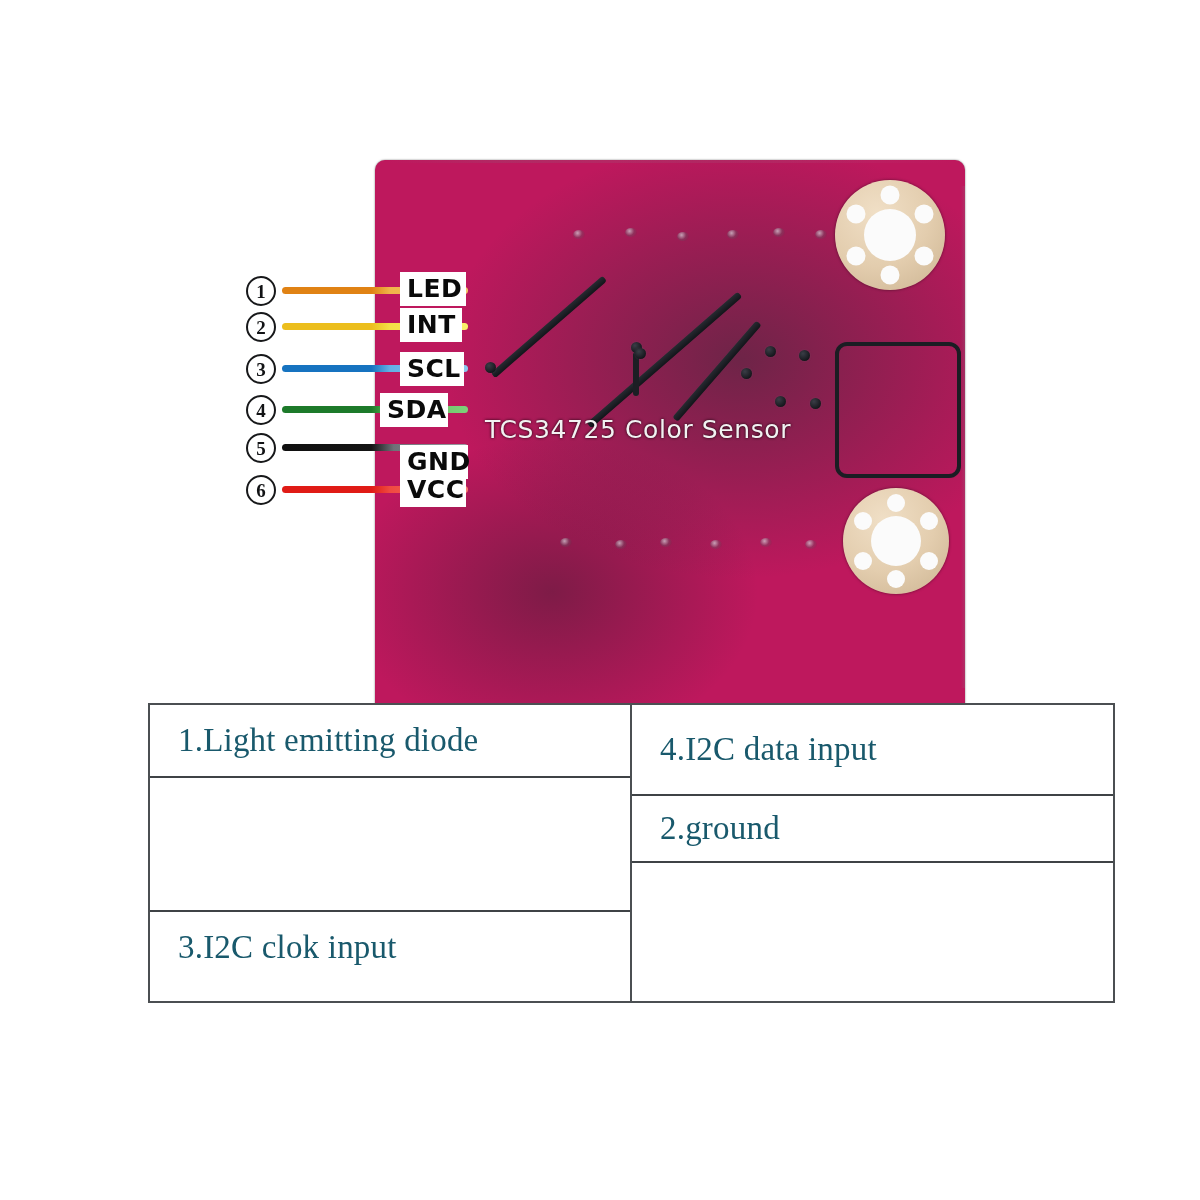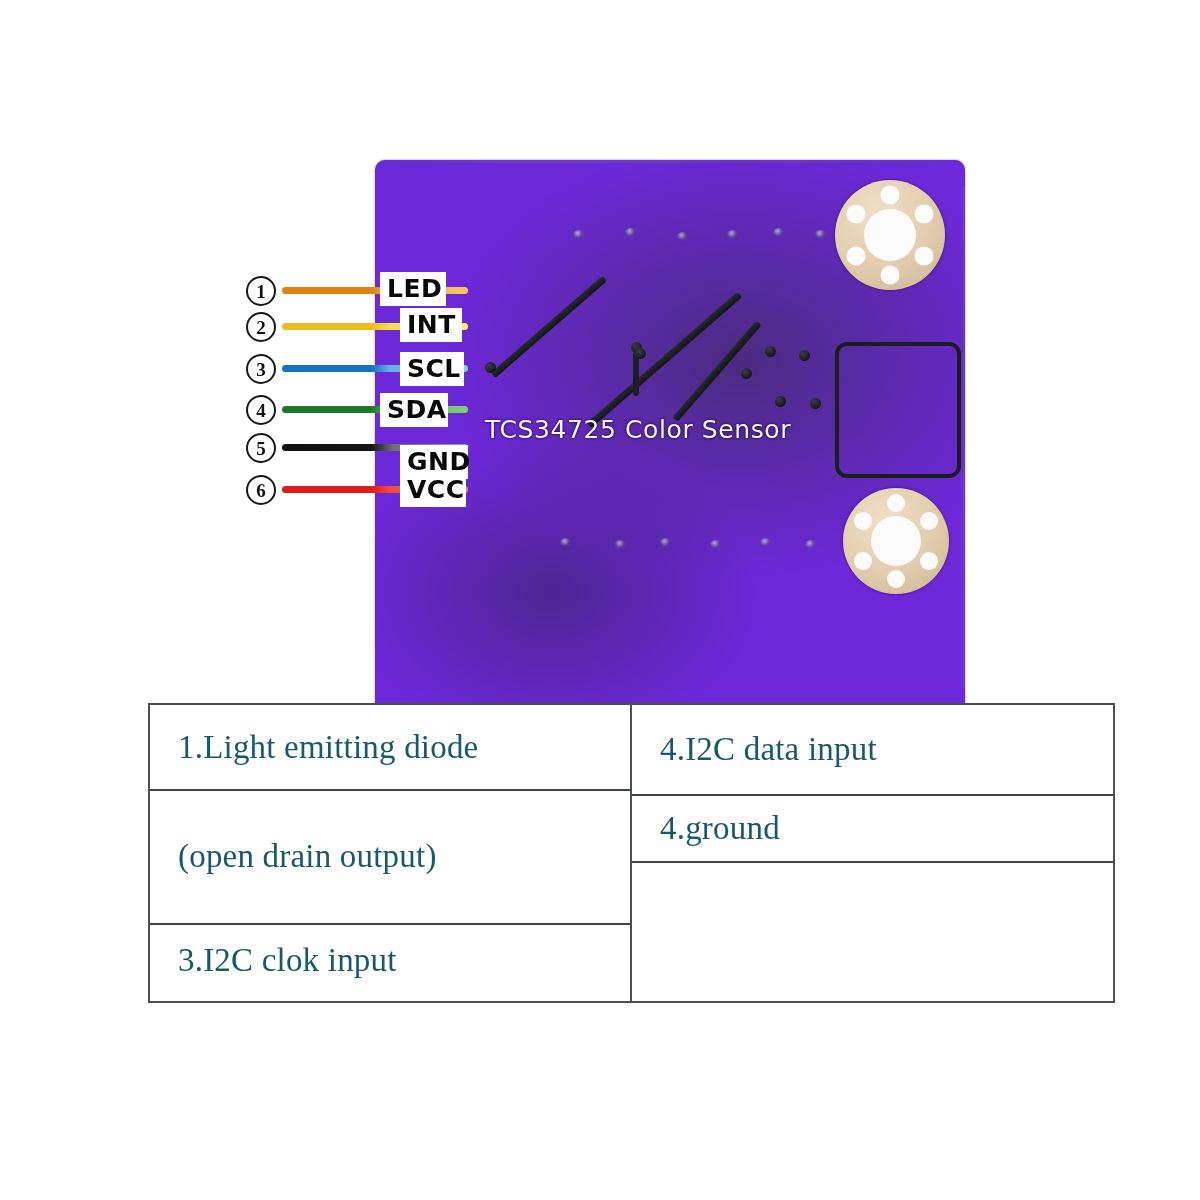--- a/index.html
+++ b/index.html
@@ -17,21 +17,21 @@
     font-family: "Liberation Sans", sans-serif;
   }
 
   
   .pcb {
     position: absolute;
     left: 375px;
     top: 160px;
     width: 590px;
     height: 554px;
-    background: #6d28d9;
+    background: #be185d;
     border-radius: 10px;
     box-shadow: 0 0 2px rgba(0,0,0,0.55);
     overflow: hidden;
   }
   .pcb-sheen {
     position: absolute;
     inset: 0;
     background:
       radial-gradient(ellipse 70% 55% at 62% 36%, rgba(44,46,54,0.55) 0%, rgba(12,12,16,0.0) 72%),
       radial-gradient(ellipse 50% 40% at 30% 78%, rgba(30,32,38,0.4) 0%, rgba(10,10,13,0) 70%);
@@ -185,21 +185,21 @@
     font-family: "Liberation Serif", serif;
     font-size: 33px;
     color: #19596c;
     white-space: nowrap;
     letter-spacing: 0.2px;
   }
   .legend-cell.b-bottom { border-bottom: 2px solid #3f4346; }
   .legend-cell.empty { color: transparent; }
 
   
-  .lc1 { height: 86px; }
+  .lc1 { height: 73px; }
   .lc2 { height: 134px; flex-direction: column; align-items: flex-start; justify-content: center; }
   .lc2 .l2line { line-height: 1.62; }
   .lc3 { height: 71px; }
 
   
   .rc1 { height: 91px; }
   .rc2 { height: 67px; }
   .rc3 { height: 67px; }
   .rc4 { height: 71px; }
 </style>
@@ -277,38 +277,37 @@
 
   <div class="wire-num" style="left:246px; top:395px;">4</div>
   <div class="wire" style="left:282px; top:406px; width:186px; background:linear-gradient(to right,#1d7a2a 0%,#1d7a2a 48%,#5cbb57 58%,#7ed079 100%);"></div>
 
   <div class="wire-num" style="left:246px; top:433px;">5</div>
   <div class="wire" style="left:282px; top:444px; width:186px; background:linear-gradient(to right,#101010 0%,#141414 48%,#6e7177 60%,#9a9da3 100%);"></div>
 
   <div class="wire-num" style="left:246px; top:475px;">6</div>
   <div class="wire" style="left:282px; top:486px; width:186px; background:linear-gradient(to right,#e01b16 0%,#e01b16 48%,#f04a40 58%,#f87a6f 100%);"></div>
 
-  <div class="pin-chip" style="left:380px; top:272px; width:66px;">LED</div>
+  <div class="pin-chip" style="left:400px; top:272px; width:66px;">LED</div>
   <div class="pin-chip" style="left:400px; top:308px; width:62px;">INT</div>
   <div class="pin-chip" style="left:400px; top:352px; width:64px;">SCL</div>
   <div class="pin-chip" style="left:380px; top:393px; width:68px;">SDA</div>
   <div class="pin-chip" style="left:400px; top:430px; width:68px;margin-top:15px;">GND</div>
   <div class="pin-chip" style="left:400px; top:473px; width:66px;">VCC</div>
 
   <div class="legend">
 
     <div class="legend-col left">
       <div class="legend-cell lc1 b-bottom">1.Light emitting diode</div>
       <div class="legend-cell lc2 b-bottom">
-        <span class="l2line">(open drain output)</span>
       </div>
       <div class="legend-cell lc3">3.I2C clok input</div>
     </div>
 
     <div class="legend-col right">
       <div class="legend-cell rc1 b-bottom">4.I2C data input</div>
-      <div class="legend-cell rc2 b-bottom">4.ground</div>
+      <div class="legend-cell rc2 b-bottom">2.ground</div>
       <div class="legend-cell rc4 empty"></div>
     </div>
 
   </div>
 
 </div>
 
 </body></html>

